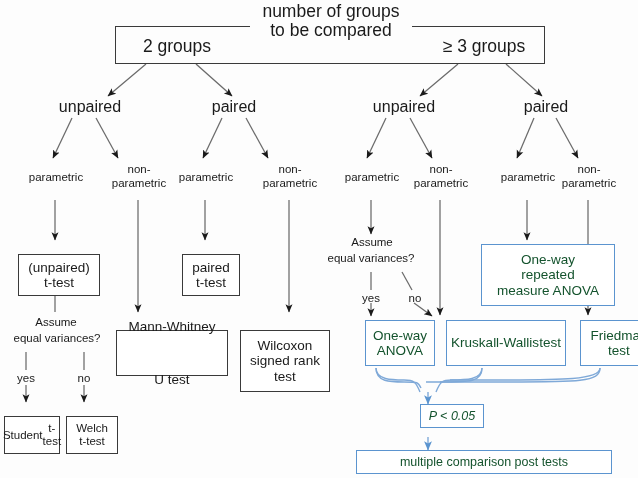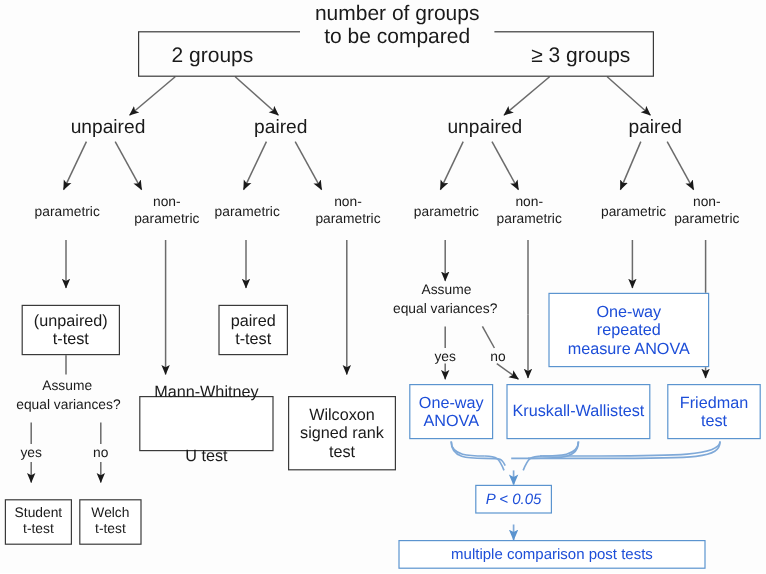--- a/index.html
+++ b/index.html
@@ -33,21 +33,22 @@
     color: #1a1a1a;
   }
   .boxed {
     border: 1.6px solid #3a3a3a;
     background: #ffffff;
     margin-top: 12px;
   }
   .boxed-blue {
     border: 1.4px solid #5b94cf;
     background: #ffffff;
-    color: #1d4ed8;
+    color: #14532d;
+    margin-left: 24px;
   }
   .plain {
     background: transparent;
     border: none;
   }
   .t-title { font-size: 17.5px; }
   .t-group { font-size: 17.5px; }
   .t-lvl2 { font-size: 16px; }
   .t-lvl3 { font-size: 11.5px; }
   .t-box { font-size: 13.5px; }
@@ -211,21 +212,21 @@
     <span class="t-box">Mann-Whitney</span>
     <span class="t-box">U test</span>
   </div>
 
   <div class="node boxed" style="left:240px; top:318px; width:90px; height:62px; flex-direction:column;">
     <span class="t-box">Wilcoxon</span>
     <span class="t-box">signed rank</span>
     <span class="t-box">test</span>
   </div>
 
-  <div class="node boxed" style="left:4px; top:404px; width:56px; height:38px; flex-direction:column;">
+  <div class="node boxed" style="left:4px; top:404px; width:56px; height:38px; flex-direction:row;">
     <span class="t-small">Student</span>
     <span class="t-small">t-test</span>
   </div>
 
   <div class="node boxed" style="left:66px; top:404px; width:52px; height:38px; flex-direction:column;">
     <span class="t-small">Welch</span>
     <span class="t-small">t-test</span>
   </div>
 
   <div class="node boxed-blue" style="left:457px; top:244px; width:134px; height:62px; flex-direction:column;">

